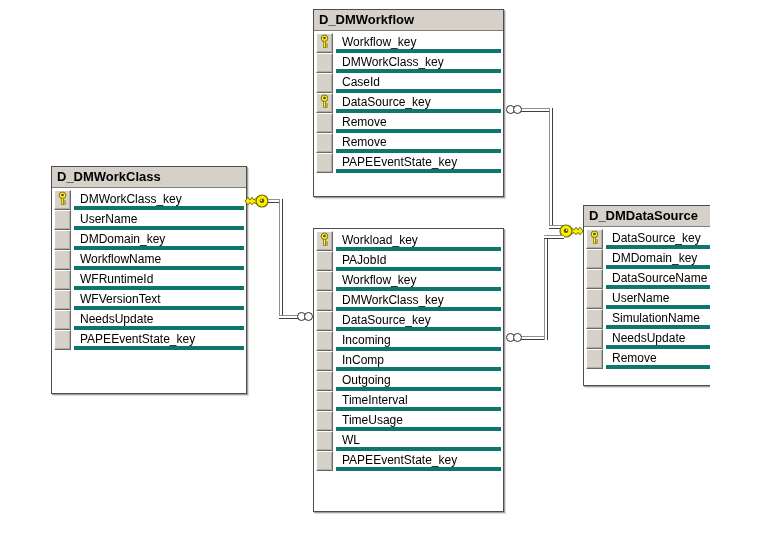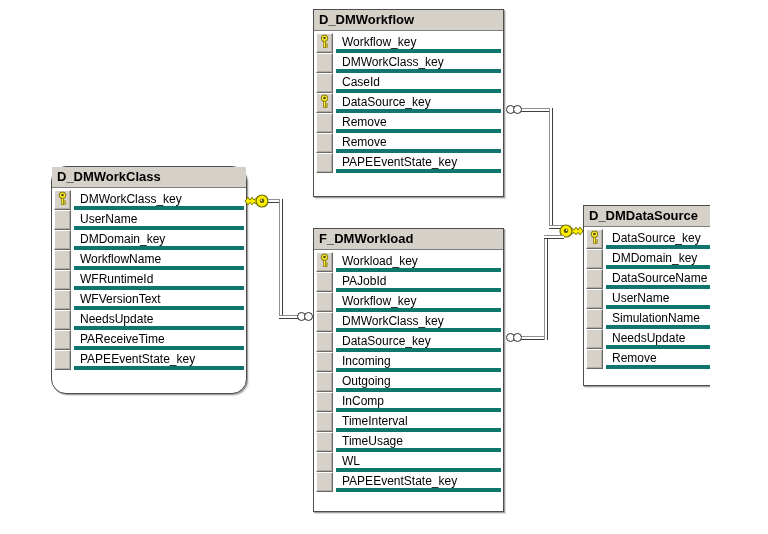--- a/index.html
+++ b/index.html
@@ -122,21 +122,21 @@
         <div class="field-row">
           <div class="row-selector"></div>
           <div class="field-label">Remove</div>
         </div>
         <div class="field-row">
           <div class="row-selector"></div>
           <div class="field-label">PAPEEventState_key</div>
         </div>
       </div>
     </div>
-    <div class="entity-table" style="left: 21px; top: 166px; width: 196px; height: 228px; border-radius: 15px;">
+    <div class="entity-table" style="left: 21px; top: 166px; width: 196px; height: 228px;">
       <div class="table-titlebar">D_DMWorkClass</div>
       <div class="rows-area">
         <div class="field-row">
           <div class="row-selector">
             <span><svg width="9" height="15" viewBox="0 0 9 15" xmlns="http://www.w3.org/2000/svg">
                 <circle cx="4.5" cy="4.3" r="3.3" fill="#ffee33" stroke="#7c7000" stroke-width="1"></circle>
                 <circle cx="4.5" cy="4" r="1.3" fill="#4a4a1a"></circle>
                 <rect x="3.4" y="7.2" width="2.1" height="6.4" fill="#ffee33" stroke="#7c7000" stroke-width="0.7"></rect>
                 <rect x="5.4" y="9.8" width="2.2" height="1.3" fill="#ffee33" stroke="#7c7000" stroke-width="0.6"></rect>
                 <rect x="5.4" y="12" width="2.2" height="1.3" fill="#ffee33" stroke="#7c7000" stroke-width="0.6"></rect>
@@ -163,30 +163,25 @@
         <div class="field-row">
           <div class="row-selector"></div>
           <div class="field-label">WFVersionText</div>
         </div>
         <div class="field-row">
           <div class="row-selector"></div>
           <div class="field-label">NeedsUpdate</div>
         </div>
         <div class="field-row">
           <div class="row-selector"></div>
-          <div class="field-label">PAReceiveTime</div>
-        </div>
-        <div class="field-row">
-          <div class="row-selector"></div>
           <div class="field-label">PAPEEventState_key</div>
         </div>
       </div>
     </div>
     <div class="entity-table" style="left: 283px; top: 228px; width: 191px; height: 284px;">
-      <div class="table-titlebar">F_DMWorkload</div>
       <div class="rows-area">
         <div class="field-row">
           <div class="row-selector">
             <span><svg width="9" height="15" viewBox="0 0 9 15" xmlns="http://www.w3.org/2000/svg">
                 <circle cx="4.5" cy="4.3" r="3.3" fill="#ffee33" stroke="#7c7000" stroke-width="1"></circle>
                 <circle cx="4.5" cy="4" r="1.3" fill="#4a4a1a"></circle>
                 <rect x="3.4" y="7.2" width="2.1" height="6.4" fill="#ffee33" stroke="#7c7000" stroke-width="0.7"></rect>
                 <rect x="5.4" y="9.8" width="2.2" height="1.3" fill="#ffee33" stroke="#7c7000" stroke-width="0.6"></rect>
                 <rect x="5.4" y="12" width="2.2" height="1.3" fill="#ffee33" stroke="#7c7000" stroke-width="0.6"></rect>
               </svg></span>
@@ -208,25 +203,25 @@
         <div class="field-row">
           <div class="row-selector"></div>
           <div class="field-label">DataSource_key</div>
         </div>
         <div class="field-row">
           <div class="row-selector"></div>
           <div class="field-label">Incoming</div>
         </div>
         <div class="field-row">
           <div class="row-selector"></div>
+          <div class="field-label">InComp</div>
+        </div>
+        <div class="field-row">
+          <div class="row-selector"></div>
           <div class="field-label">Outgoing</div>
-        </div>
-        <div class="field-row">
-          <div class="row-selector"></div>
-          <div class="field-label">InComp</div>
         </div>
         <div class="field-row">
           <div class="row-selector"></div>
           <div class="field-label">TimeInterval</div>
         </div>
         <div class="field-row">
           <div class="row-selector"></div>
           <div class="field-label">TimeUsage</div>
         </div>
         <div class="field-row">

